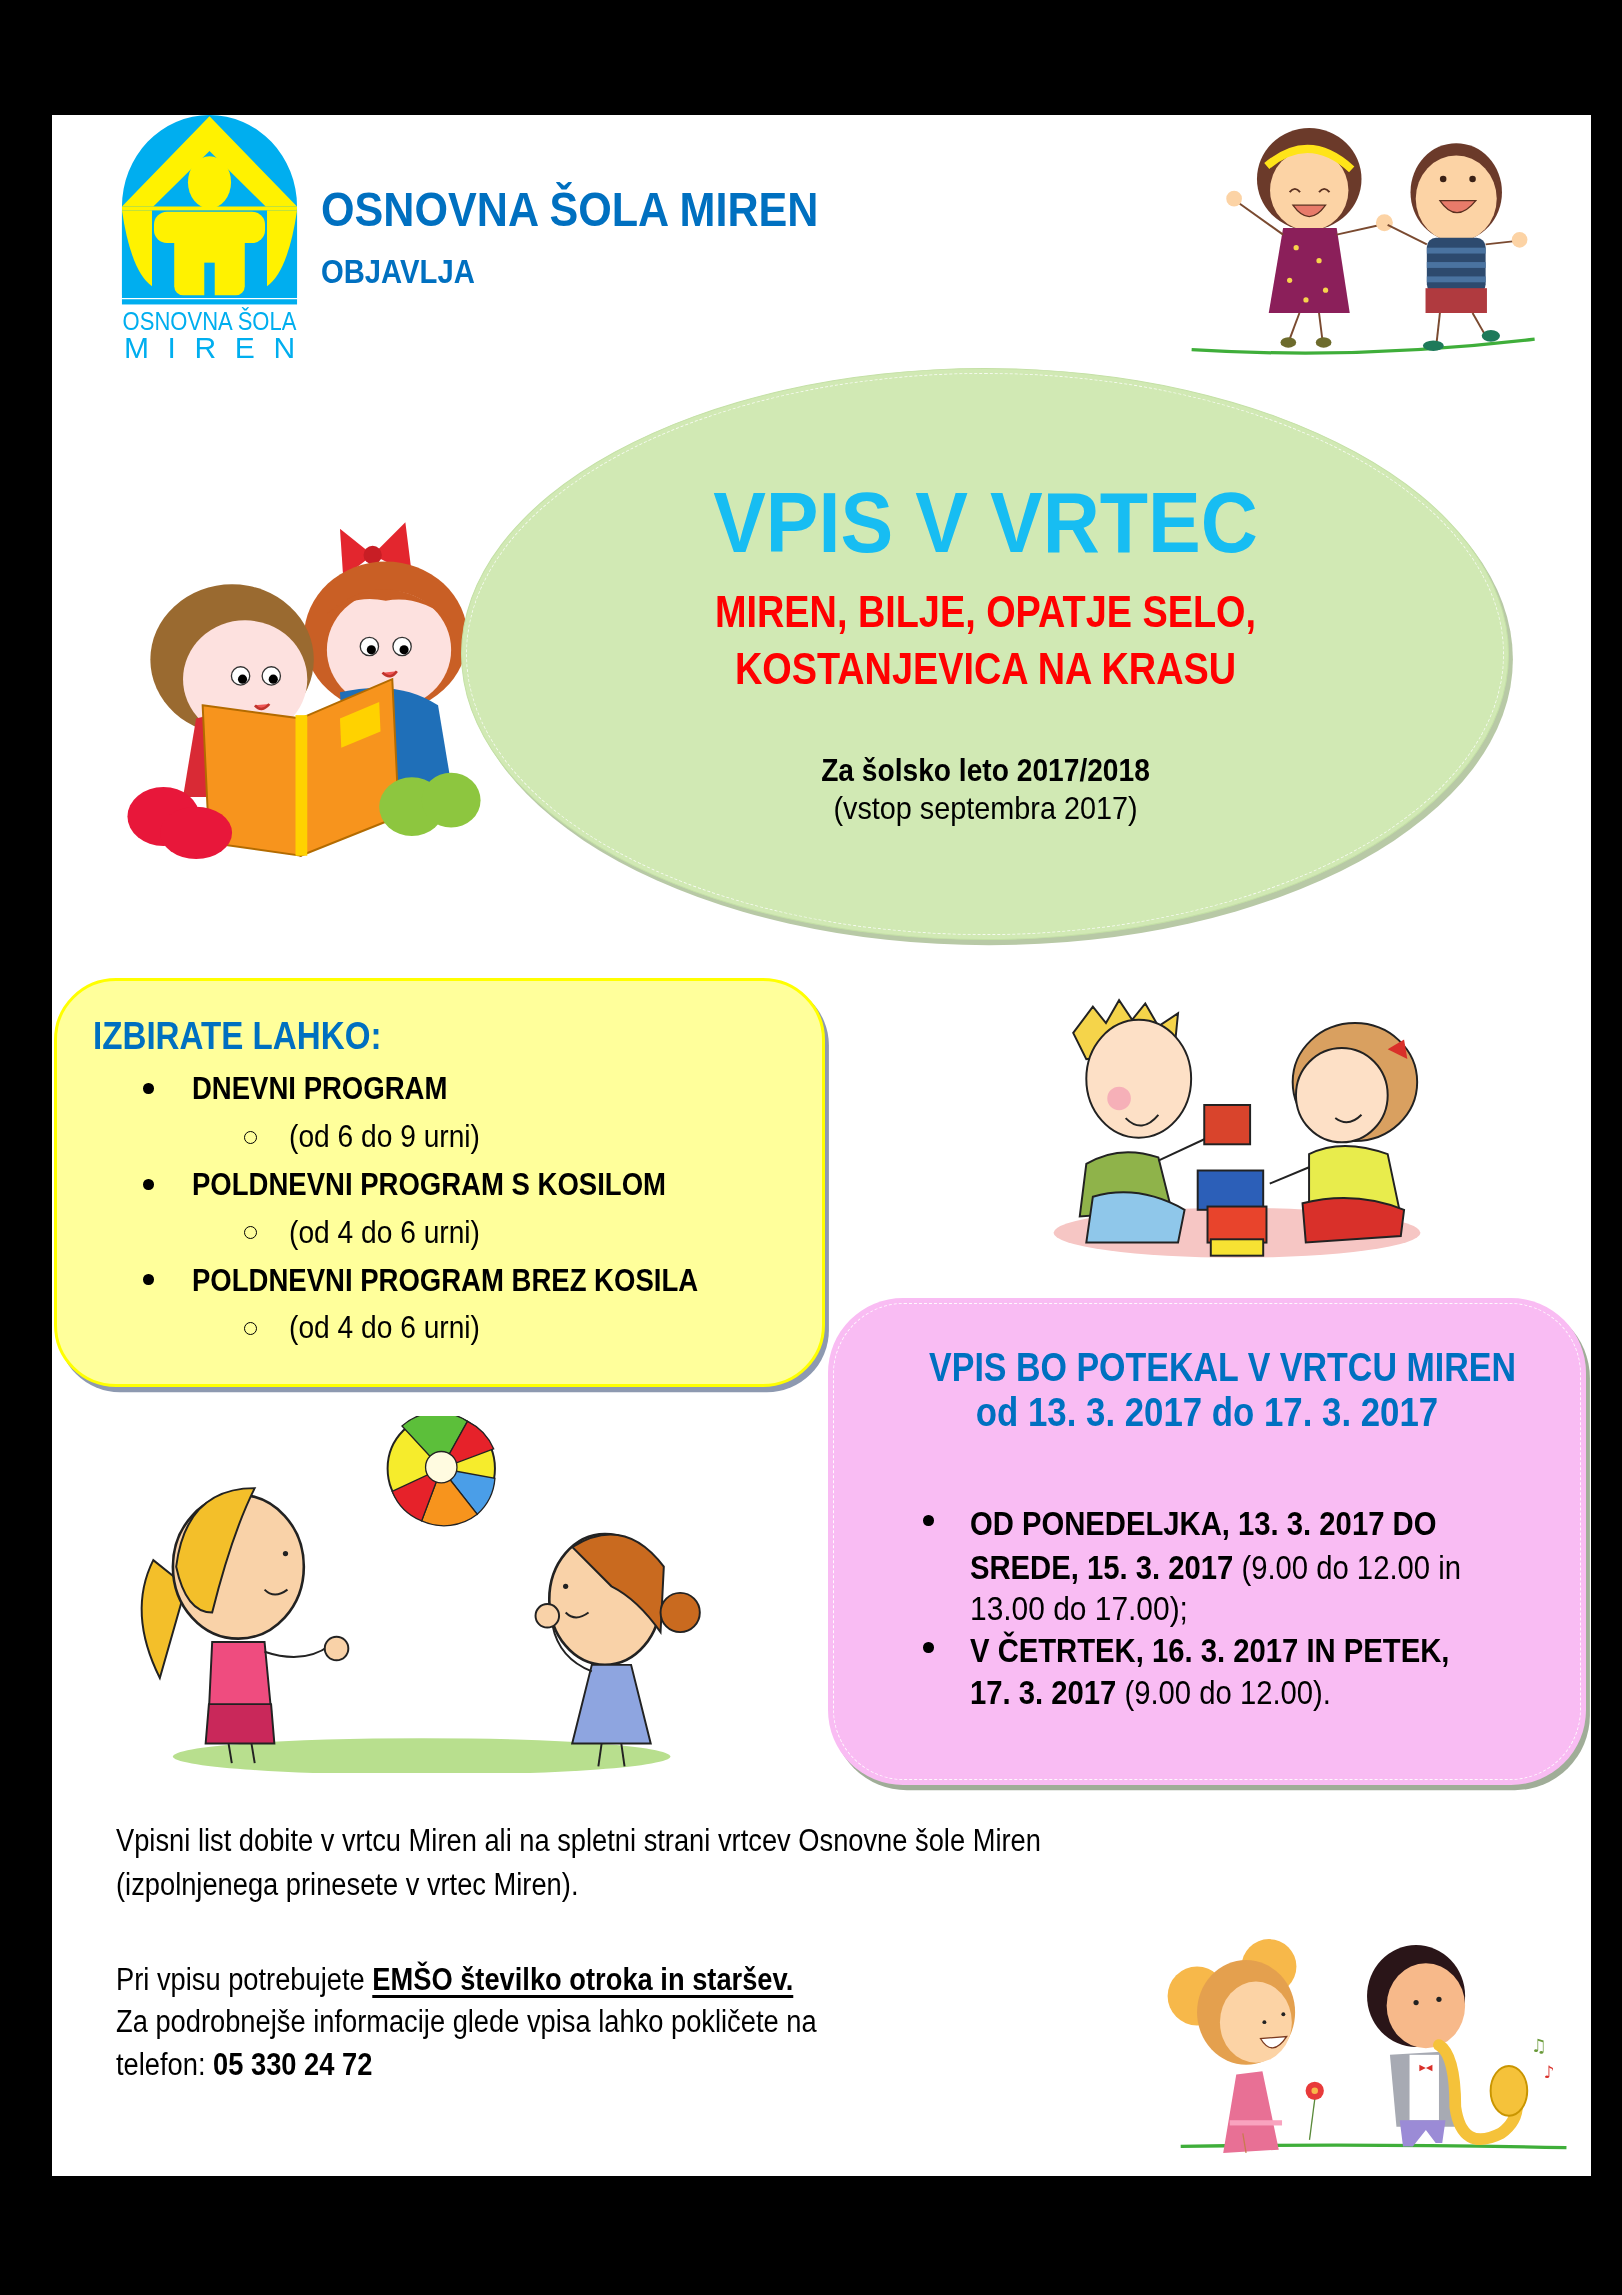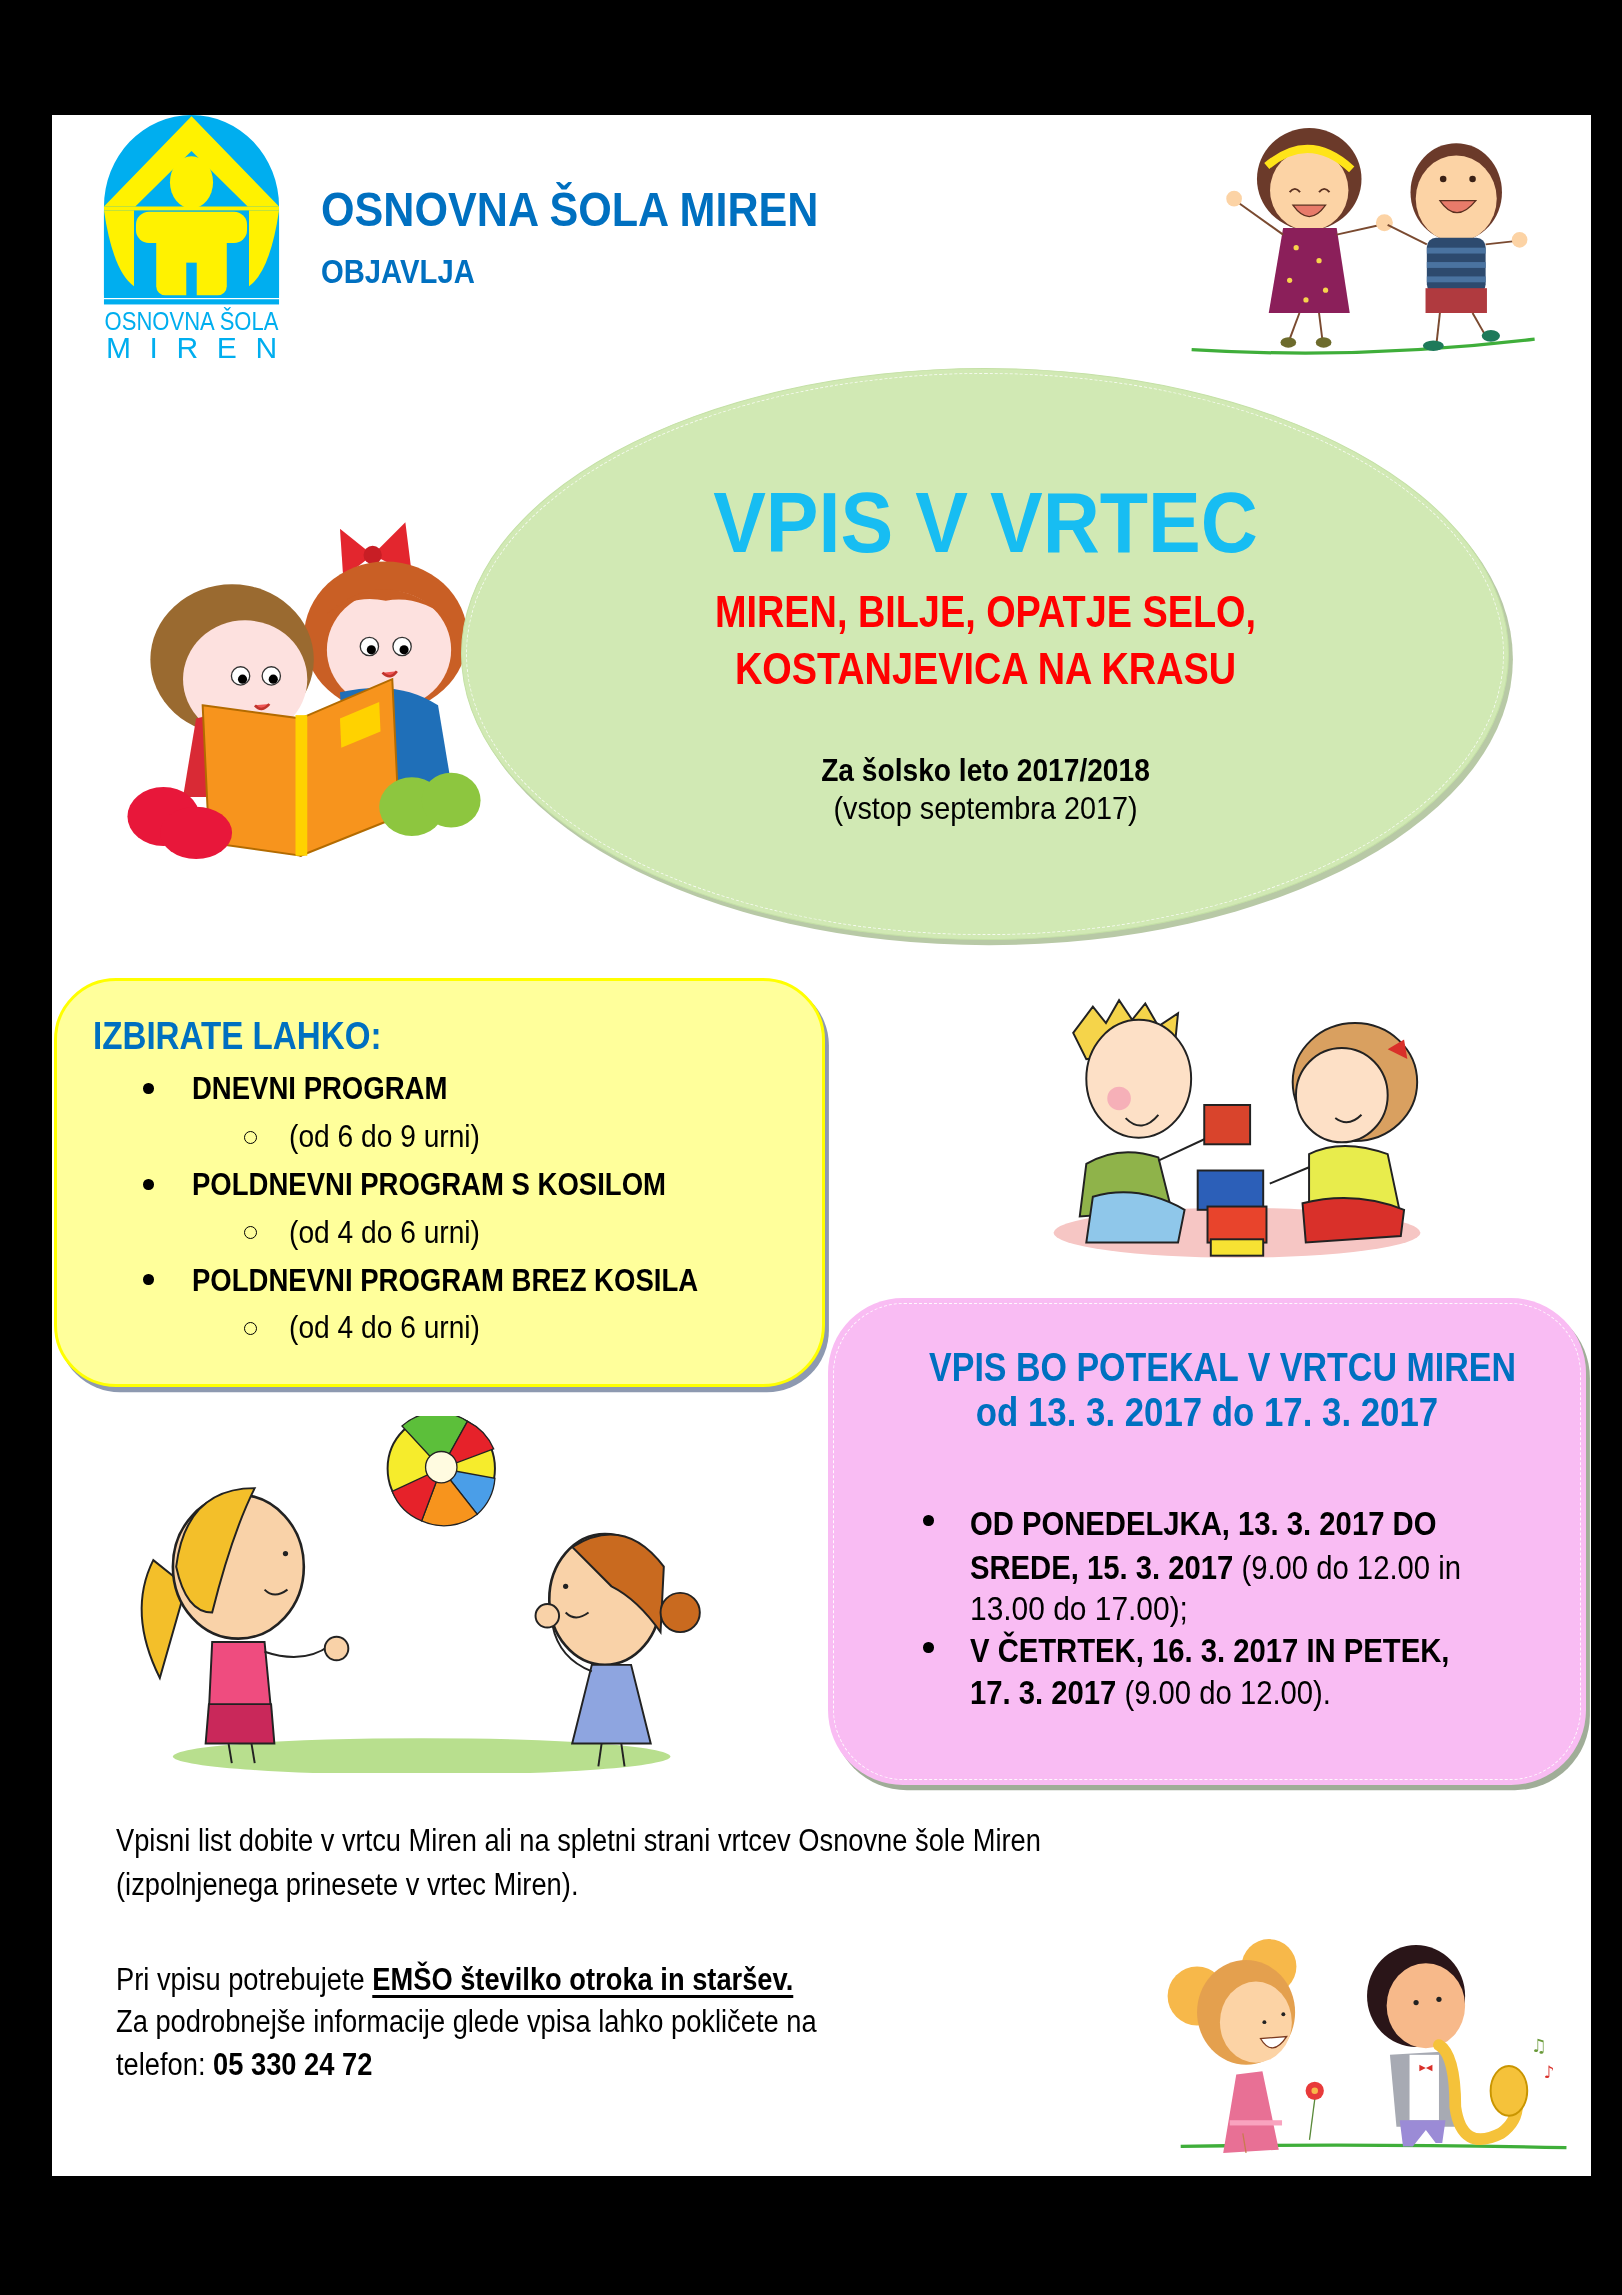--- a/index.html
+++ b/index.html
@@ -28,21 +28,21 @@
   .dot { position:absolute; width:10.5px; height:10.5px; border-radius:50%; background:#000; }
   .circ { position:absolute; width:13px; height:13px; border-radius:50%; border:1.3px solid #000; box-sizing:border-box; }
   .u { text-decoration:underline; text-decoration-thickness:3.3px; text-underline-offset:5.2px; }
   svg { display:block; }
 </style>
 </head>
 <body>
 
 <div class="page"></div>
 
-<div class="abs" style="left:100px;top:115px;width:183px;height:245px;">
+<div class="abs" style="left:118px;top:115px;width:183px;height:245px;">
   <svg width="183" height="245" viewBox="0 0 280 375">
 
     <path d="M6 280 L6 140 A134 140 0 0 1 274 140 L274 280 Z" fill="#00aeef"></path>
 
     <polygon points="140,2 274,140 226,140 140,55 54,140 6,140" fill="#fff200"></polygon>
 
     <path d="M6 140 L274 140 A134 135 0 0 1 140 275 A134 135 0 0 1 6 140 Z" fill="#fff200"></path>
 
     <rect x="52" y="146" width="176" height="130" fill="#00aeef"></rect>
     <path d="M52 146 L52 276 L6 276 L6 146 Z" fill="#00aeef"></path>

